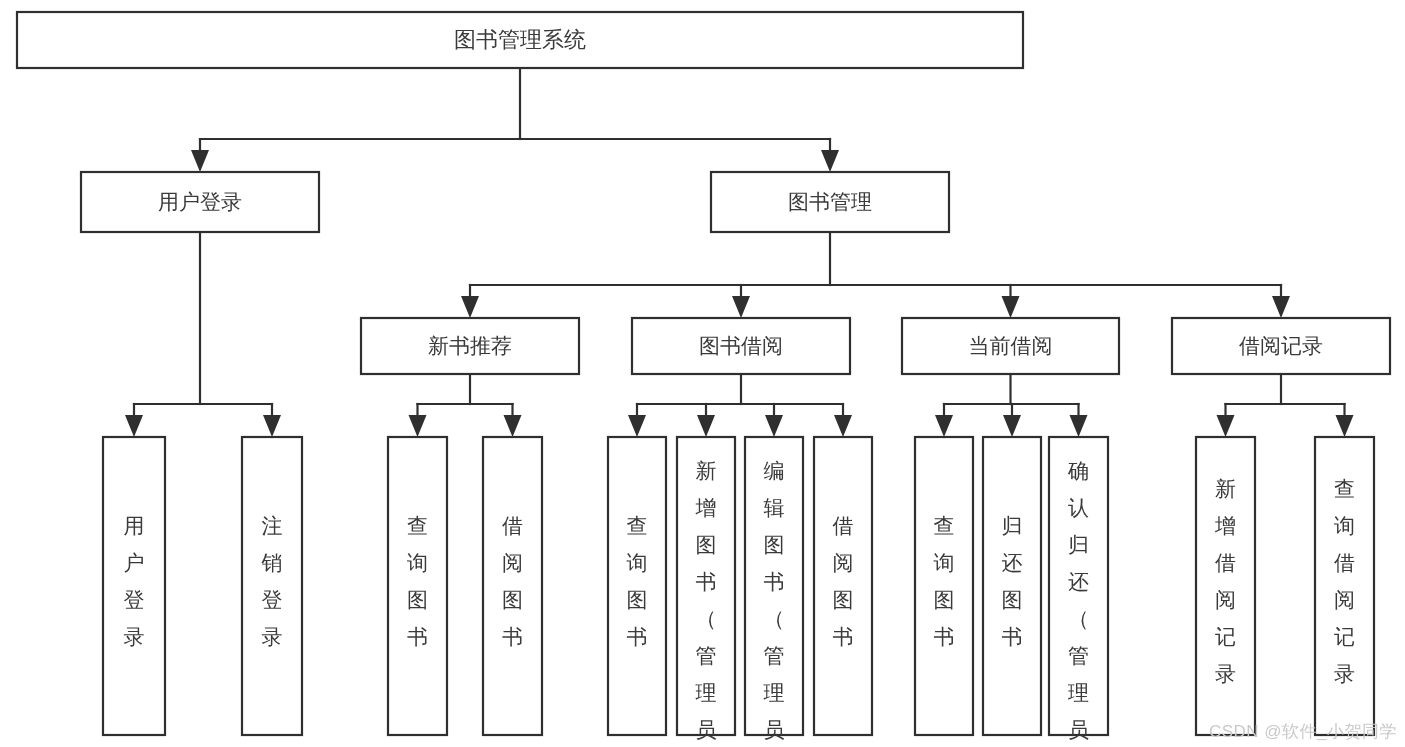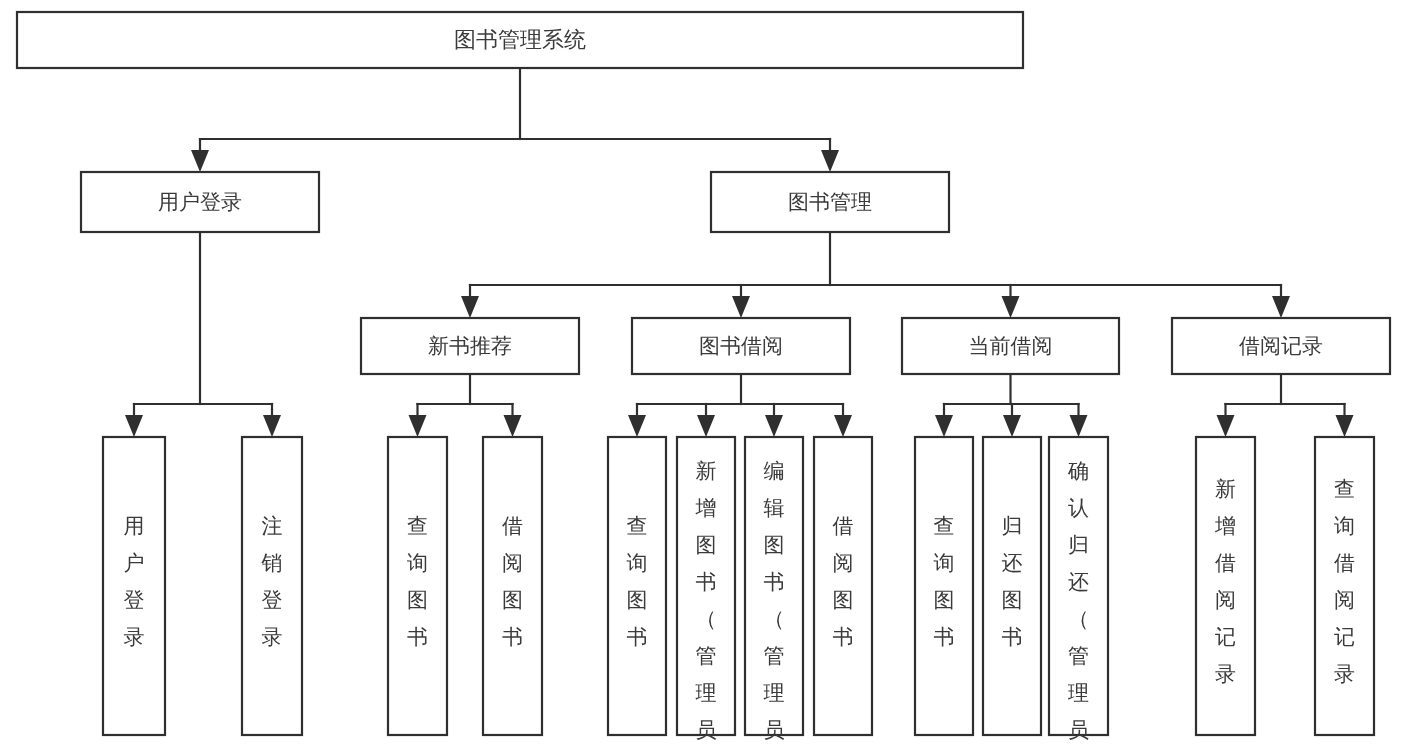--- a/index.html
+++ b/index.html
@@ -200,13 +200,14 @@
         <g>
           <rect class="node-rect" x="1196" y="437" width="59" height="298"></rect>
           <text class="vlabel" x="1225.5" y="496"><tspan x="1225.5" dy="0">新</tspan><tspan x="1225.5" dy="37">增</tspan><tspan x="1225.5" dy="37">借</tspan><tspan x="1225.5" dy="37">阅</tspan><tspan x="1225.5" dy="37">记</tspan><tspan x="1225.5" dy="37">录</tspan></text>
         </g>
         <g>
           <rect class="node-rect" x="1315" y="437" width="59" height="298"></rect>
           <text class="vlabel" x="1344.5" y="496"><tspan x="1344.5" dy="0">查</tspan><tspan x="1344.5" dy="37">询</tspan><tspan x="1344.5" dy="37">借</tspan><tspan x="1344.5" dy="37">阅</tspan><tspan x="1344.5" dy="37">记</tspan><tspan x="1344.5" dy="37">录</tspan></text>
         </g>
       </g>
   </svg>
+  <div class="watermark">CSDN @软件_小贺同学</div>
 </div>
 
 </body></html>

